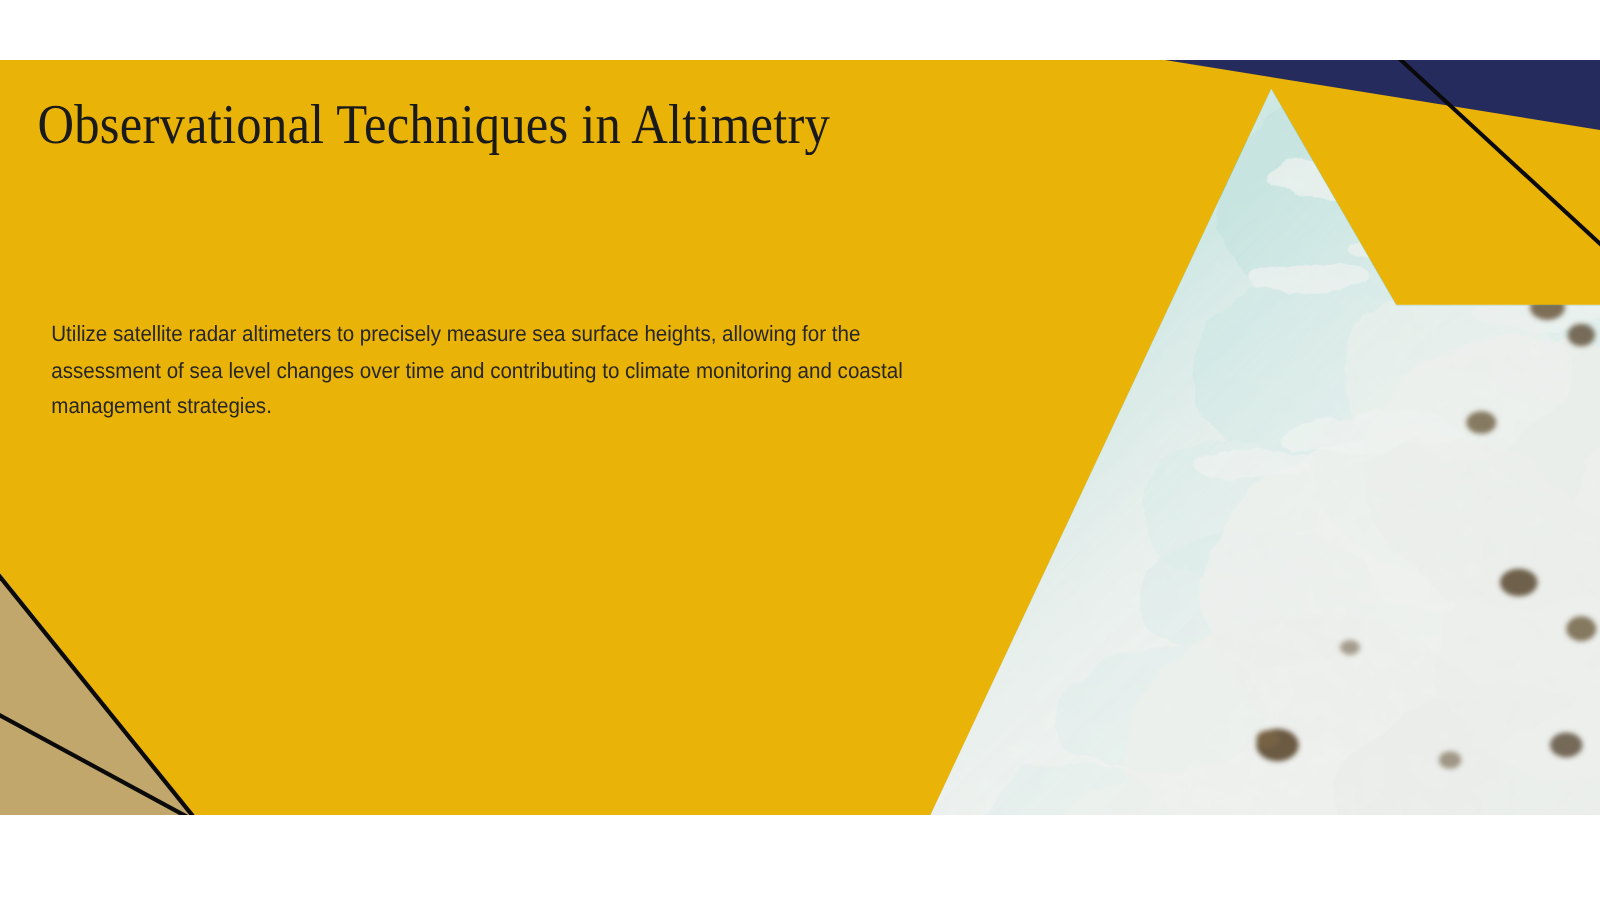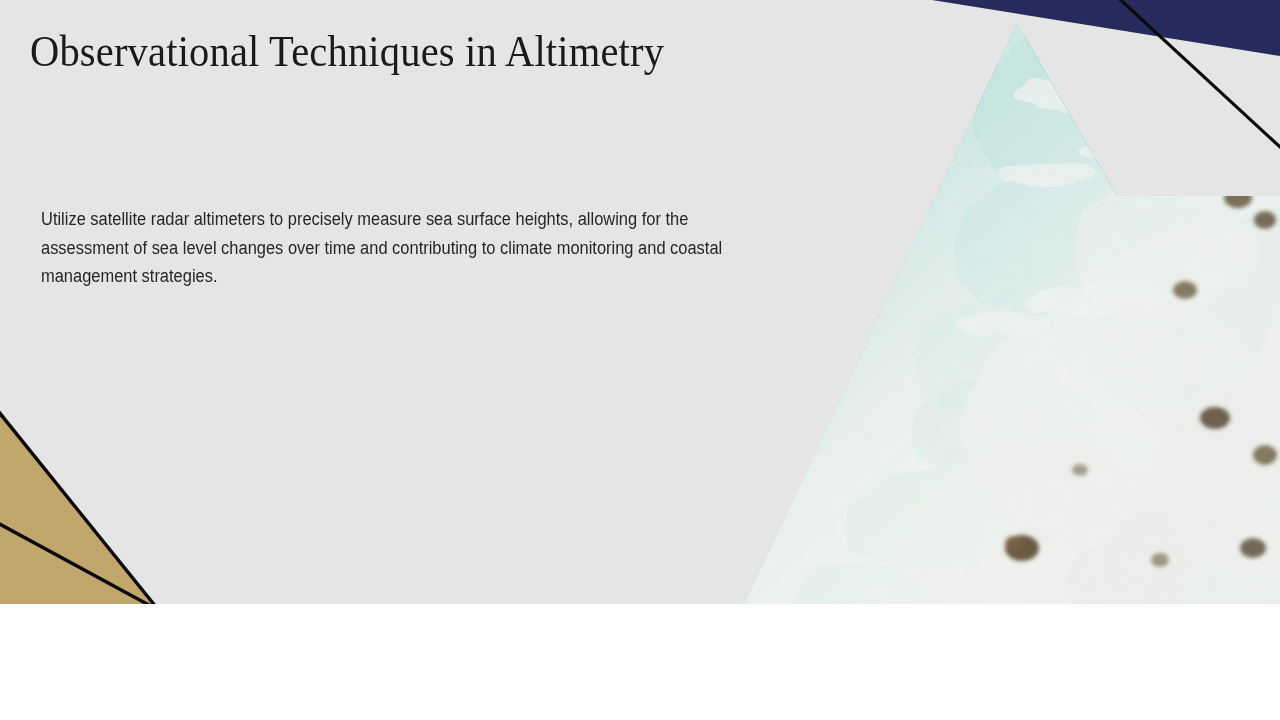--- a/index.html
+++ b/index.html
@@ -4,23 +4,24 @@
 <style>
   html, body {
     margin: 0;
     padding: 0;
     background: #ffffff;
   }
   #slide {
     position: relative;
     width: 1280px;
     height: 604px;
-    background: #e5e5e5;
+    background: #eab308;
     overflow: hidden;
     font-family: "Liberation Sans", sans-serif;
+    margin-top: 48px;
   }
 
   
   #art {
     position: absolute;
     inset: 0;
     width: 1280px;
     height: 720px;
     pointer-events: none;
   }

